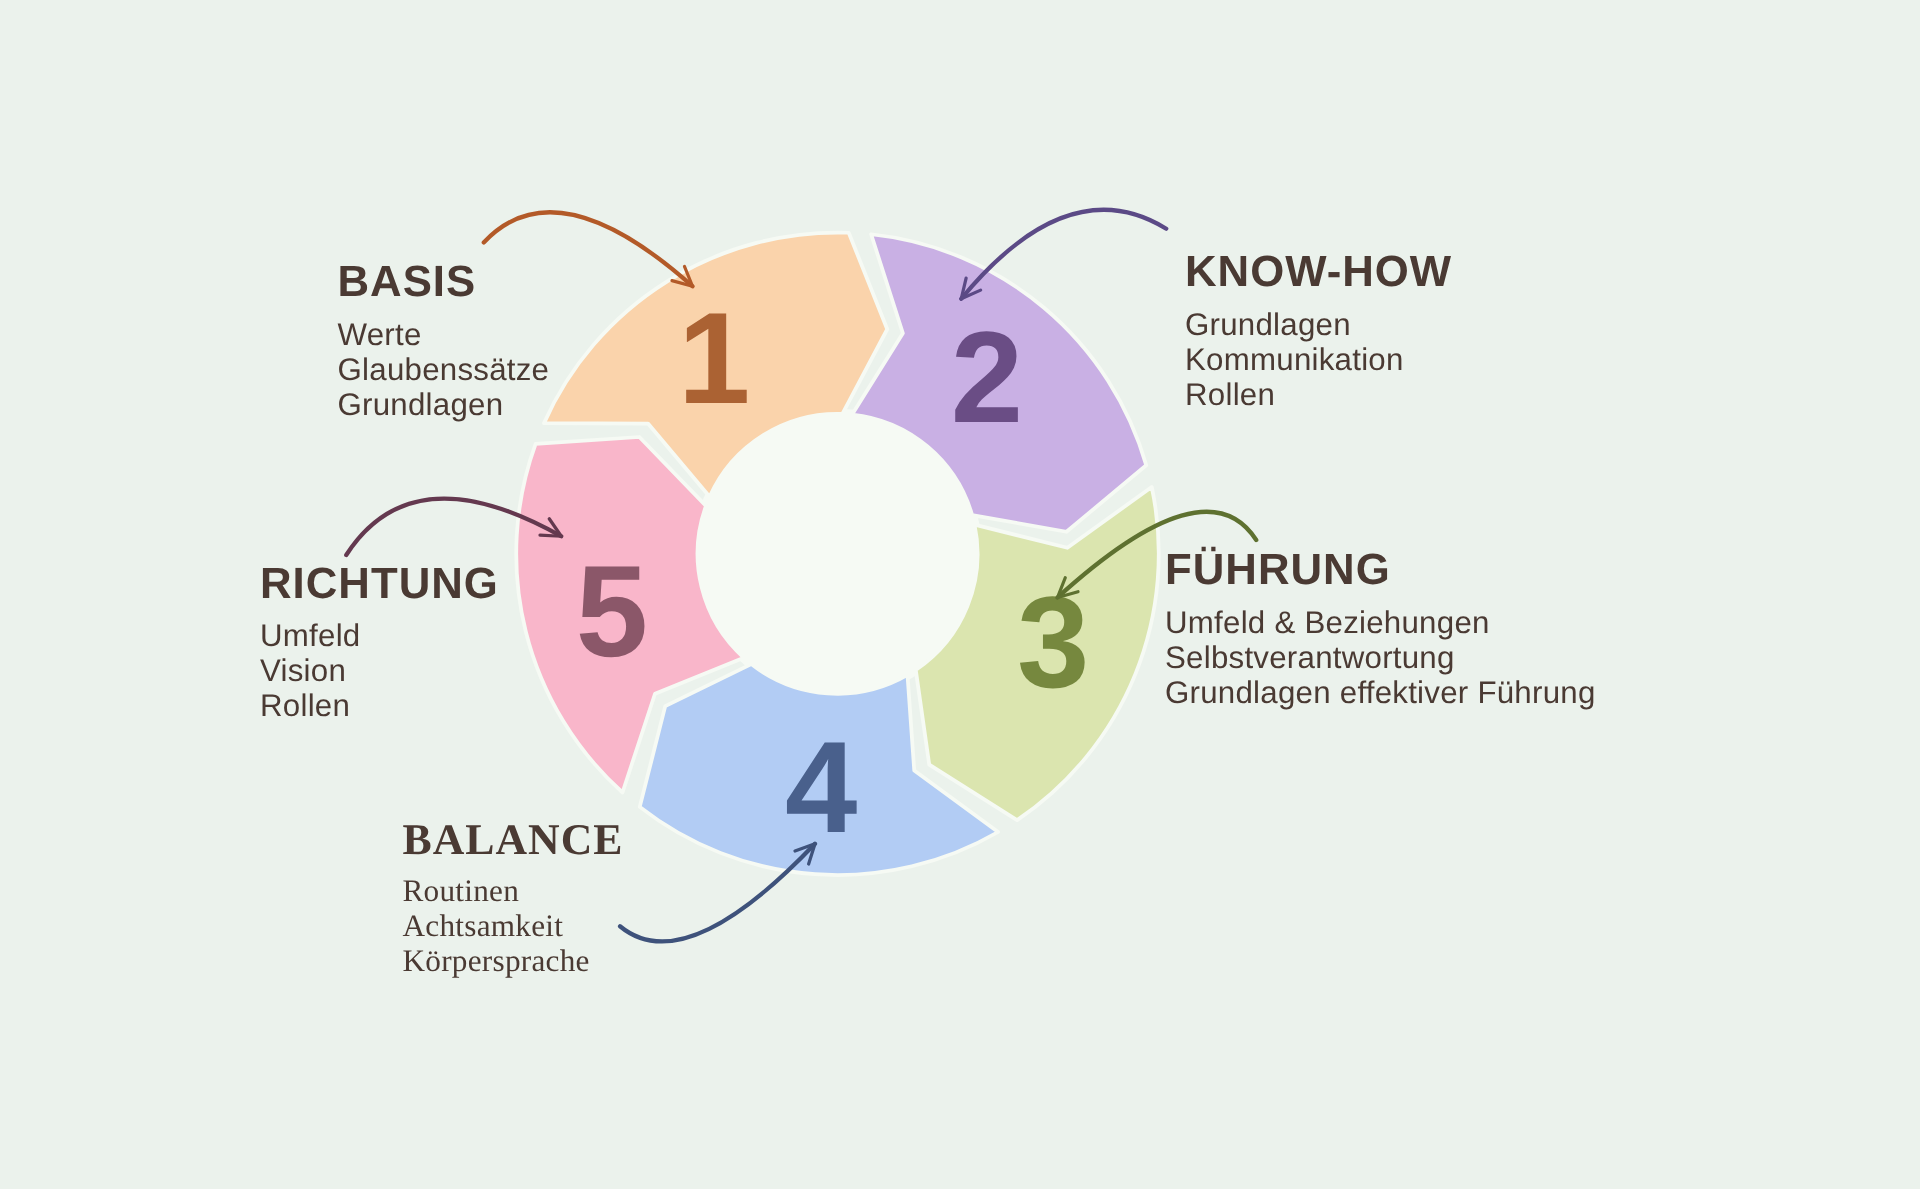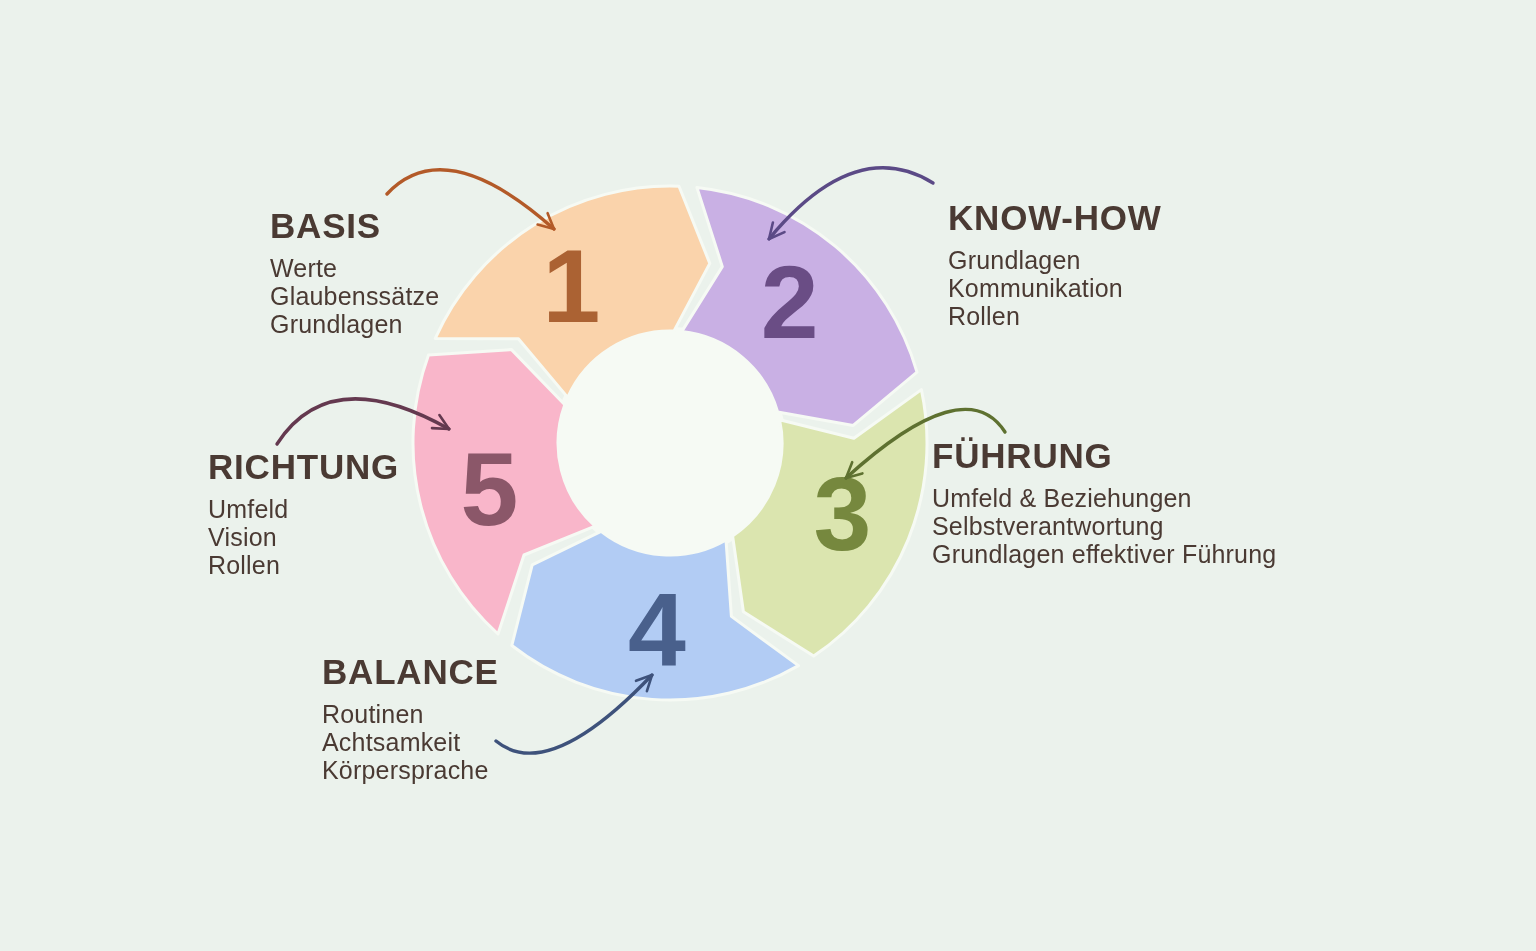--- a/index.html
+++ b/index.html
@@ -16,21 +16,21 @@
   .section-item{
     font-size:25px;line-height:28px;font-weight:400;letter-spacing:0.2px;
   }
   .seg-number{
     font-family:"Liberation Sans","DejaVu Sans",sans-serif;
     font-size:104px;font-weight:700;
   }
   .pos-0{left:270px;top:206px;}
   .pos-1{left:948px;top:198px;}
   .pos-2{left:932px;top:436px;}
-  .pos-3{left:322px;top:652px;}
+  .pos-3{left:322px;top:652px;font-family:Liberation Serif, serif;}
   .pos-4{left:208px;top:447px;}
 </style>
 </head>
 <body style="background: rgb(235, 242, 236); color: rgb(74, 58, 51);">
 
 <svg id="cycle-svg" width="1536" height="951" viewBox="0 0 1536 951">
     <circle cx="670" cy="443" r="116" fill="#f6faf4"></circle>
     <path d="M 435.2 338.5 A 257 257 0 0 1 679.0 186.2 L 709.8 263.4 L 673.9 331.1 A 112 112 0 0 0 567.7 397.4 L 518.4 338.8 Z" fill="#fad3ab" stroke="#f6faf4" stroke-width="3" stroke-linejoin="round"></path>
     <text x="571.4" y="322.3" text-anchor="middle" fill="#ab6233" class="seg-number">1</text>
     <path d="M 696.9 187.4 A 257 257 0 0 1 917.0 372.2 L 853.2 425.4 L 777.7 412.1 A 112 112 0 0 0 681.7 331.6 L 722.3 266.6 Z" fill="#c9b0e4" stroke="#f6faf4" stroke-width="3" stroke-linejoin="round"></path>

